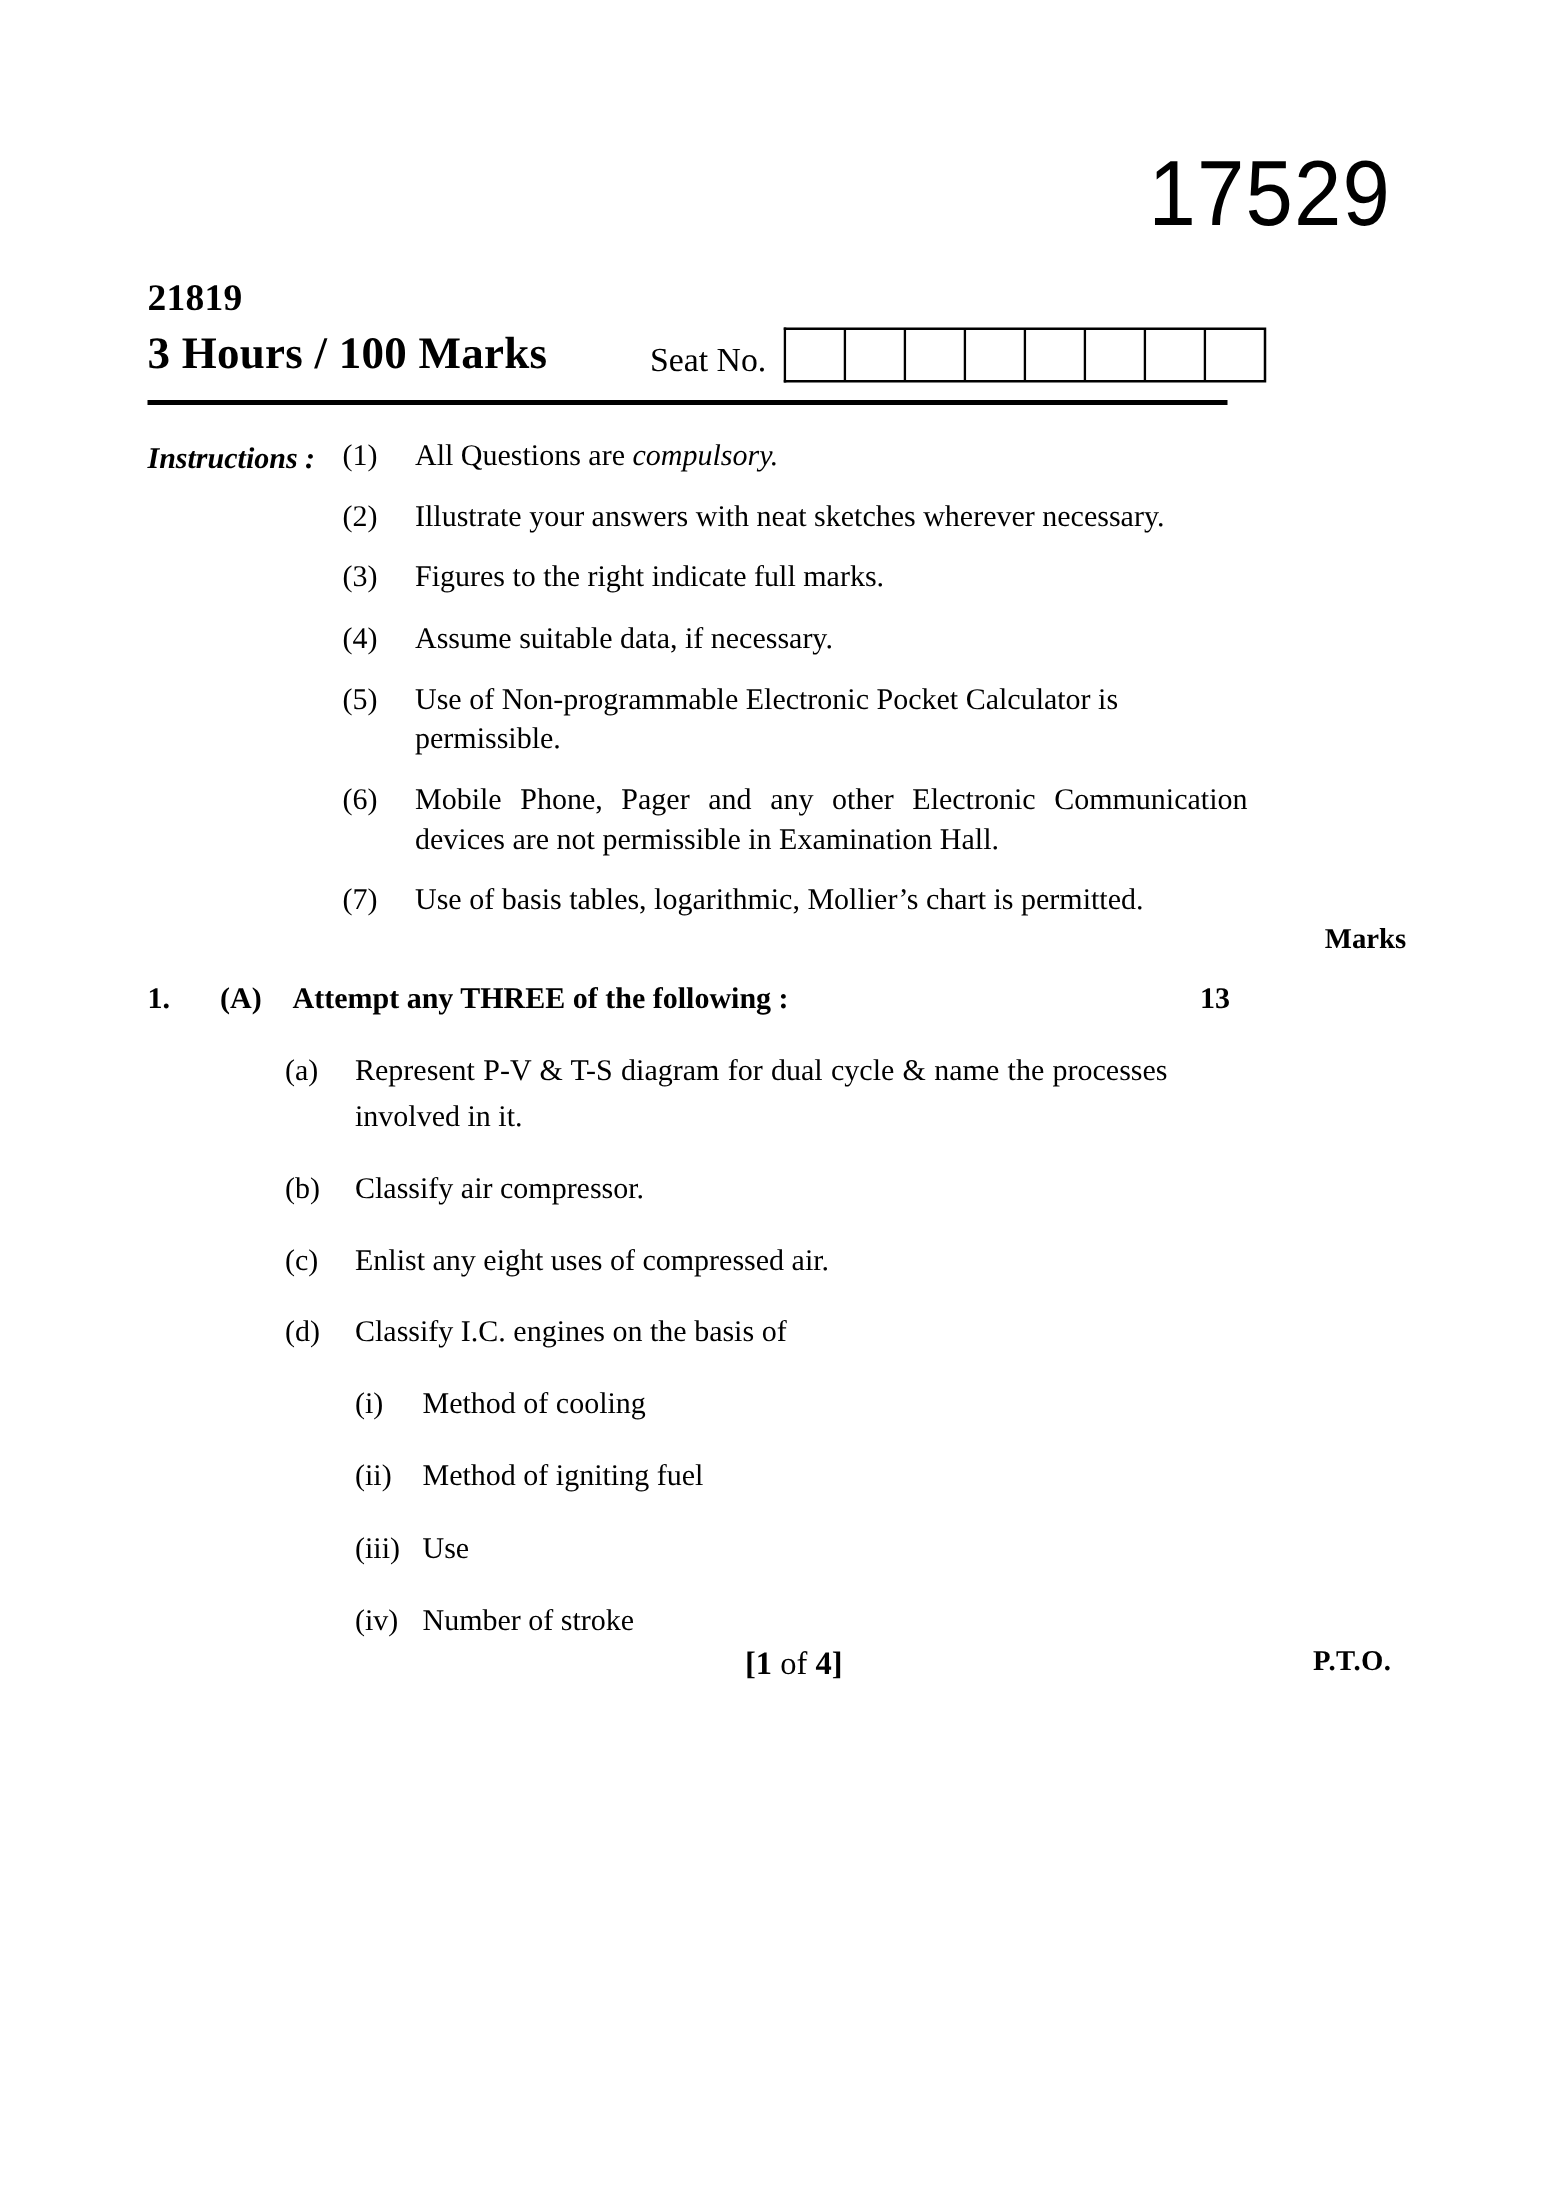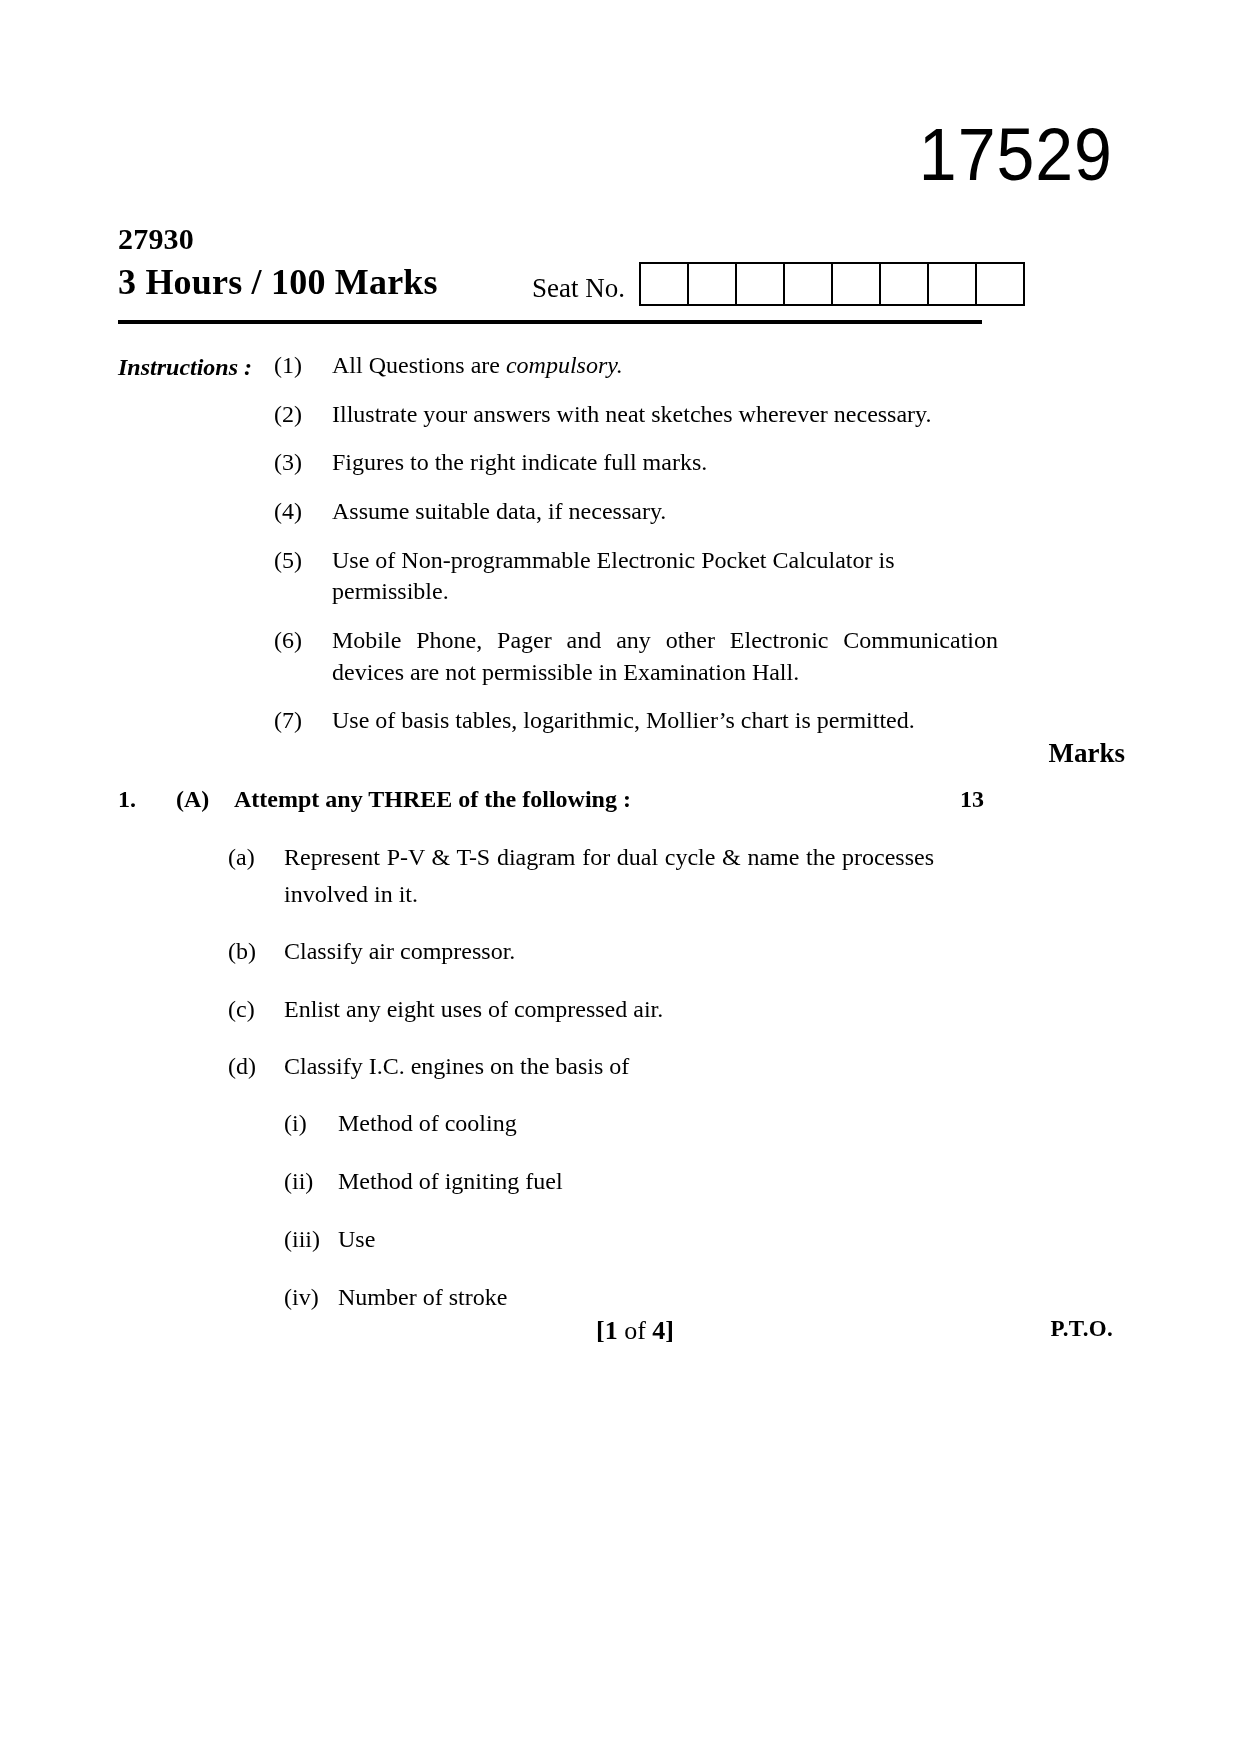--- a/index.html
+++ b/index.html
@@ -52,21 +52,21 @@
     top: 262px;
     font-size: 36px;
     font-weight: bold;
     line-height: 1.15;
     letter-spacing: 0.2px;
     white-space: nowrap;
   }
 
   .seat-wrap {
     position: absolute;
-    left: 532px;
+    left: 520px;
     top: 262px;
     display: flex;
     align-items: flex-end;
     text-align: center;
   }
   .seat-label {
     font-size: 27px;
     line-height: 1;
     padding-bottom: 4px;
     padding-right: 14px;
@@ -131,21 +131,21 @@
     text-align: justify;
     text-align-last: left;
   }
   .ital { font-style: italic; }
 
   
   .marks-head {
     position: absolute;
     right: 116px;
     top: 738px;
-    font-size: 27px;
+    font-size: 23px;
     font-weight: bold;
   }
 
   
   .qblock {
     position: absolute;
     left: 118px;
     top: 786px;
     width: 866px;
   }
@@ -217,21 +217,21 @@
     letter-spacing: 0.3px;
   }
 </style>
 </head>
 <body>
 
 <div class="page">
 
   <div class="paper-code">17529</div>
 
-  <div class="subject-code">27930</div>
+  <div class="subject-code">21819</div>
   <div class="duration-marks">3 Hours / 100 Marks</div>
 
   <div class="seat-wrap">
     <div class="seat-label">Seat No.</div>
     <div class="seat-grid" id="seat-grid">
         <div class="seat-cell"></div>
         <div class="seat-cell"></div>
         <div class="seat-cell"></div>
         <div class="seat-cell"></div>
         <div class="seat-cell"></div>

